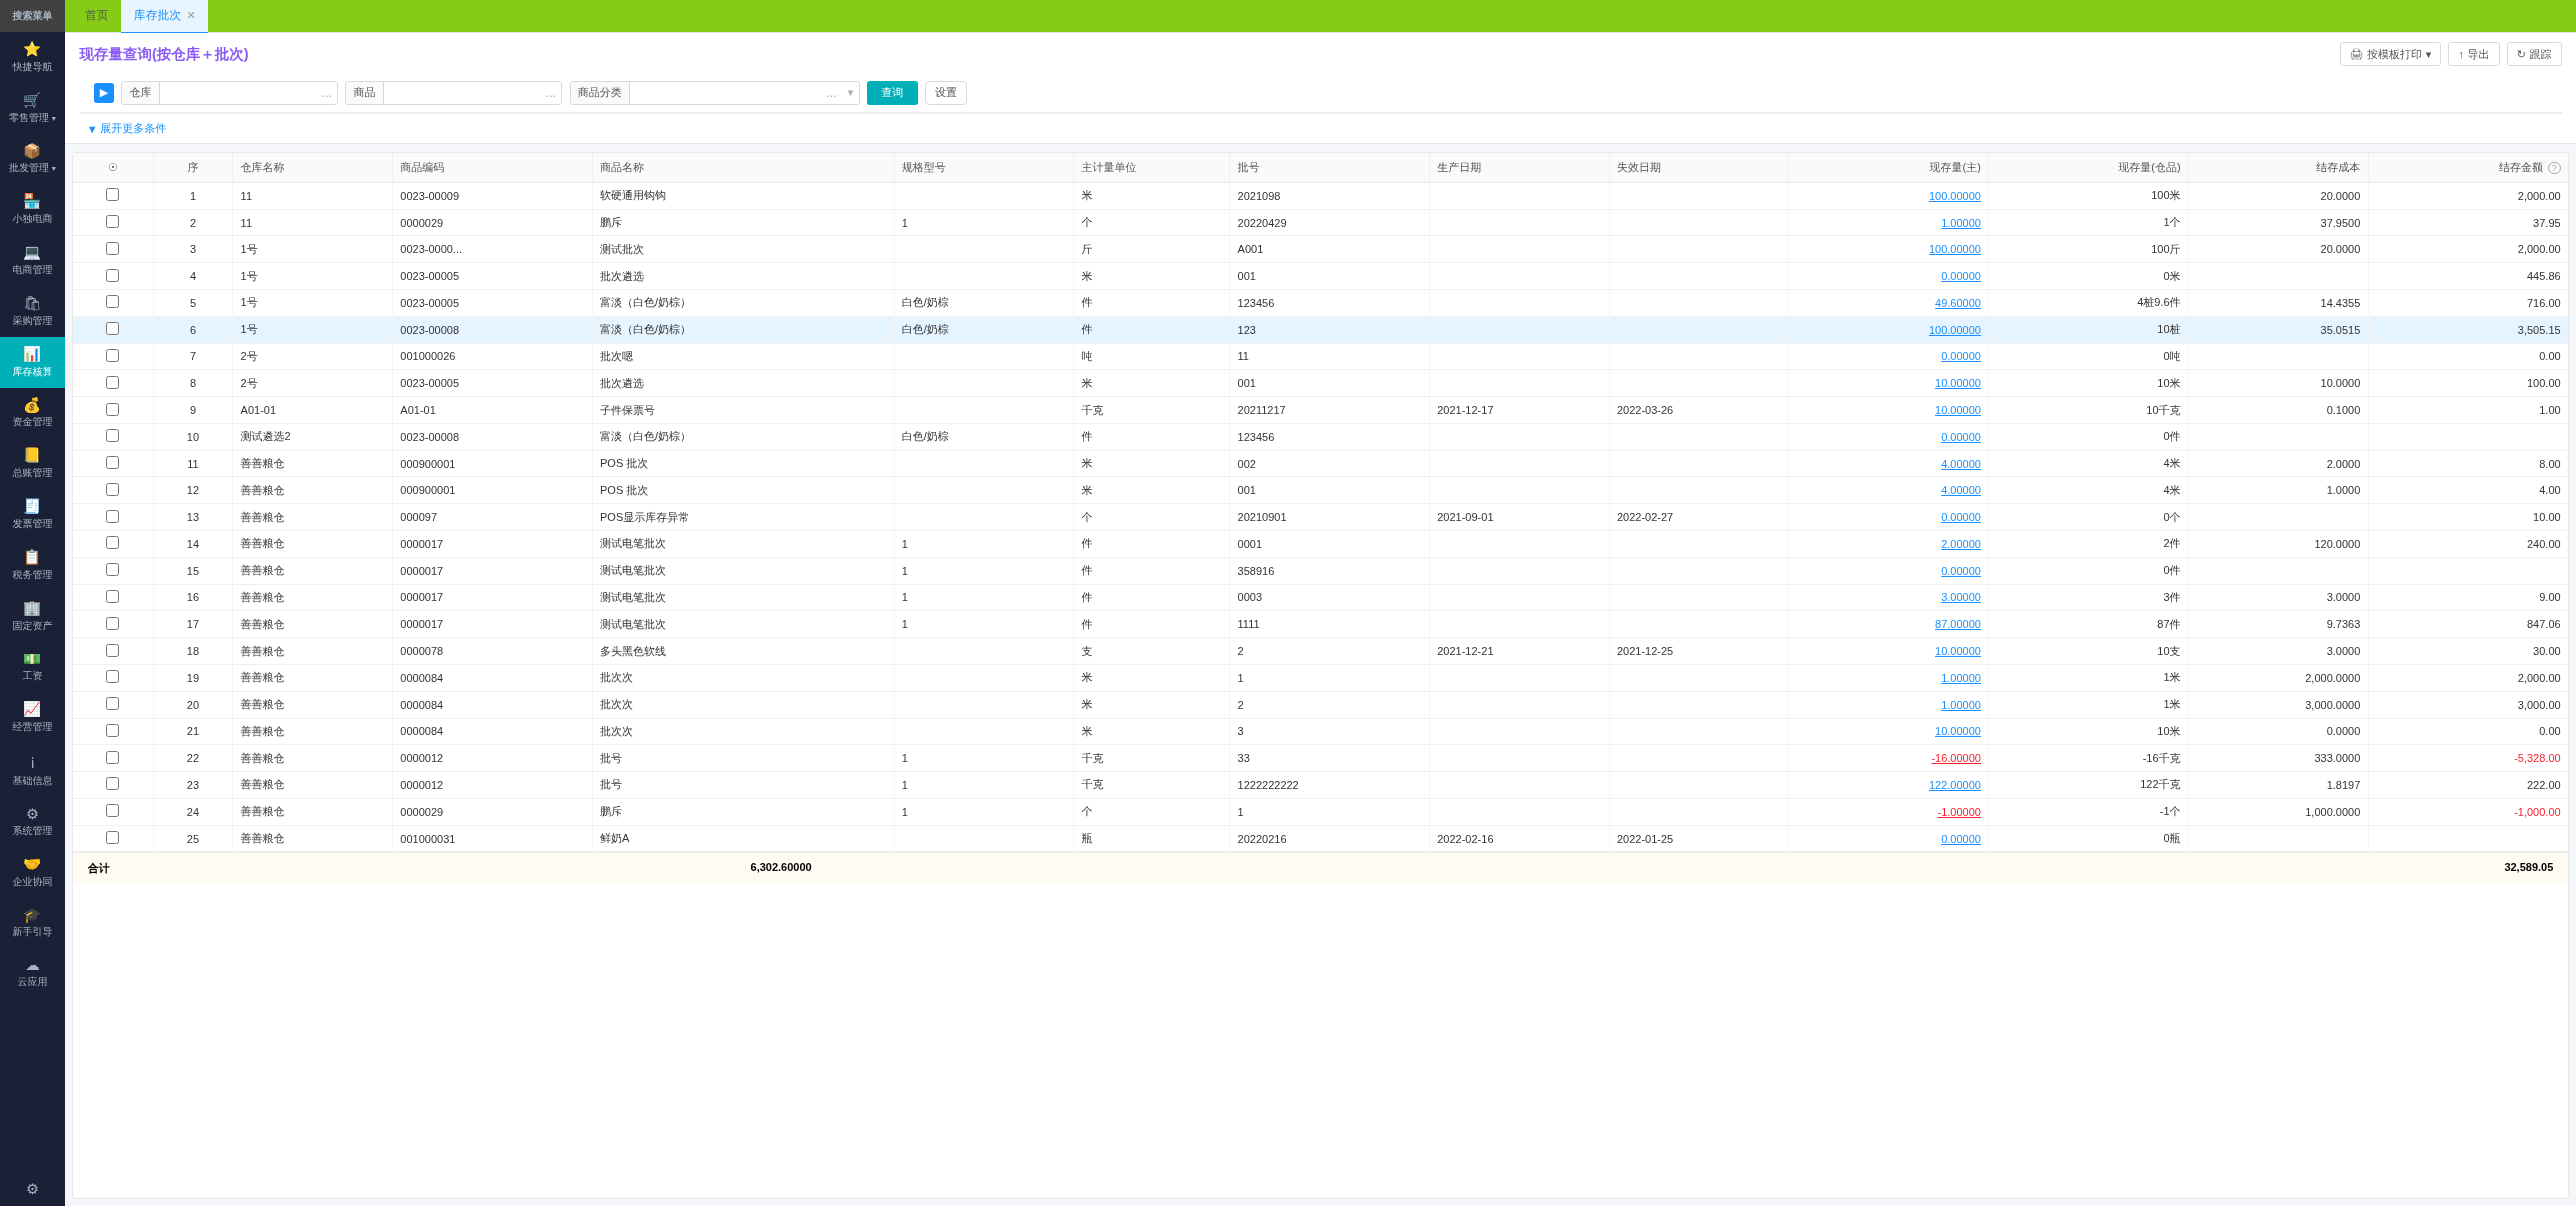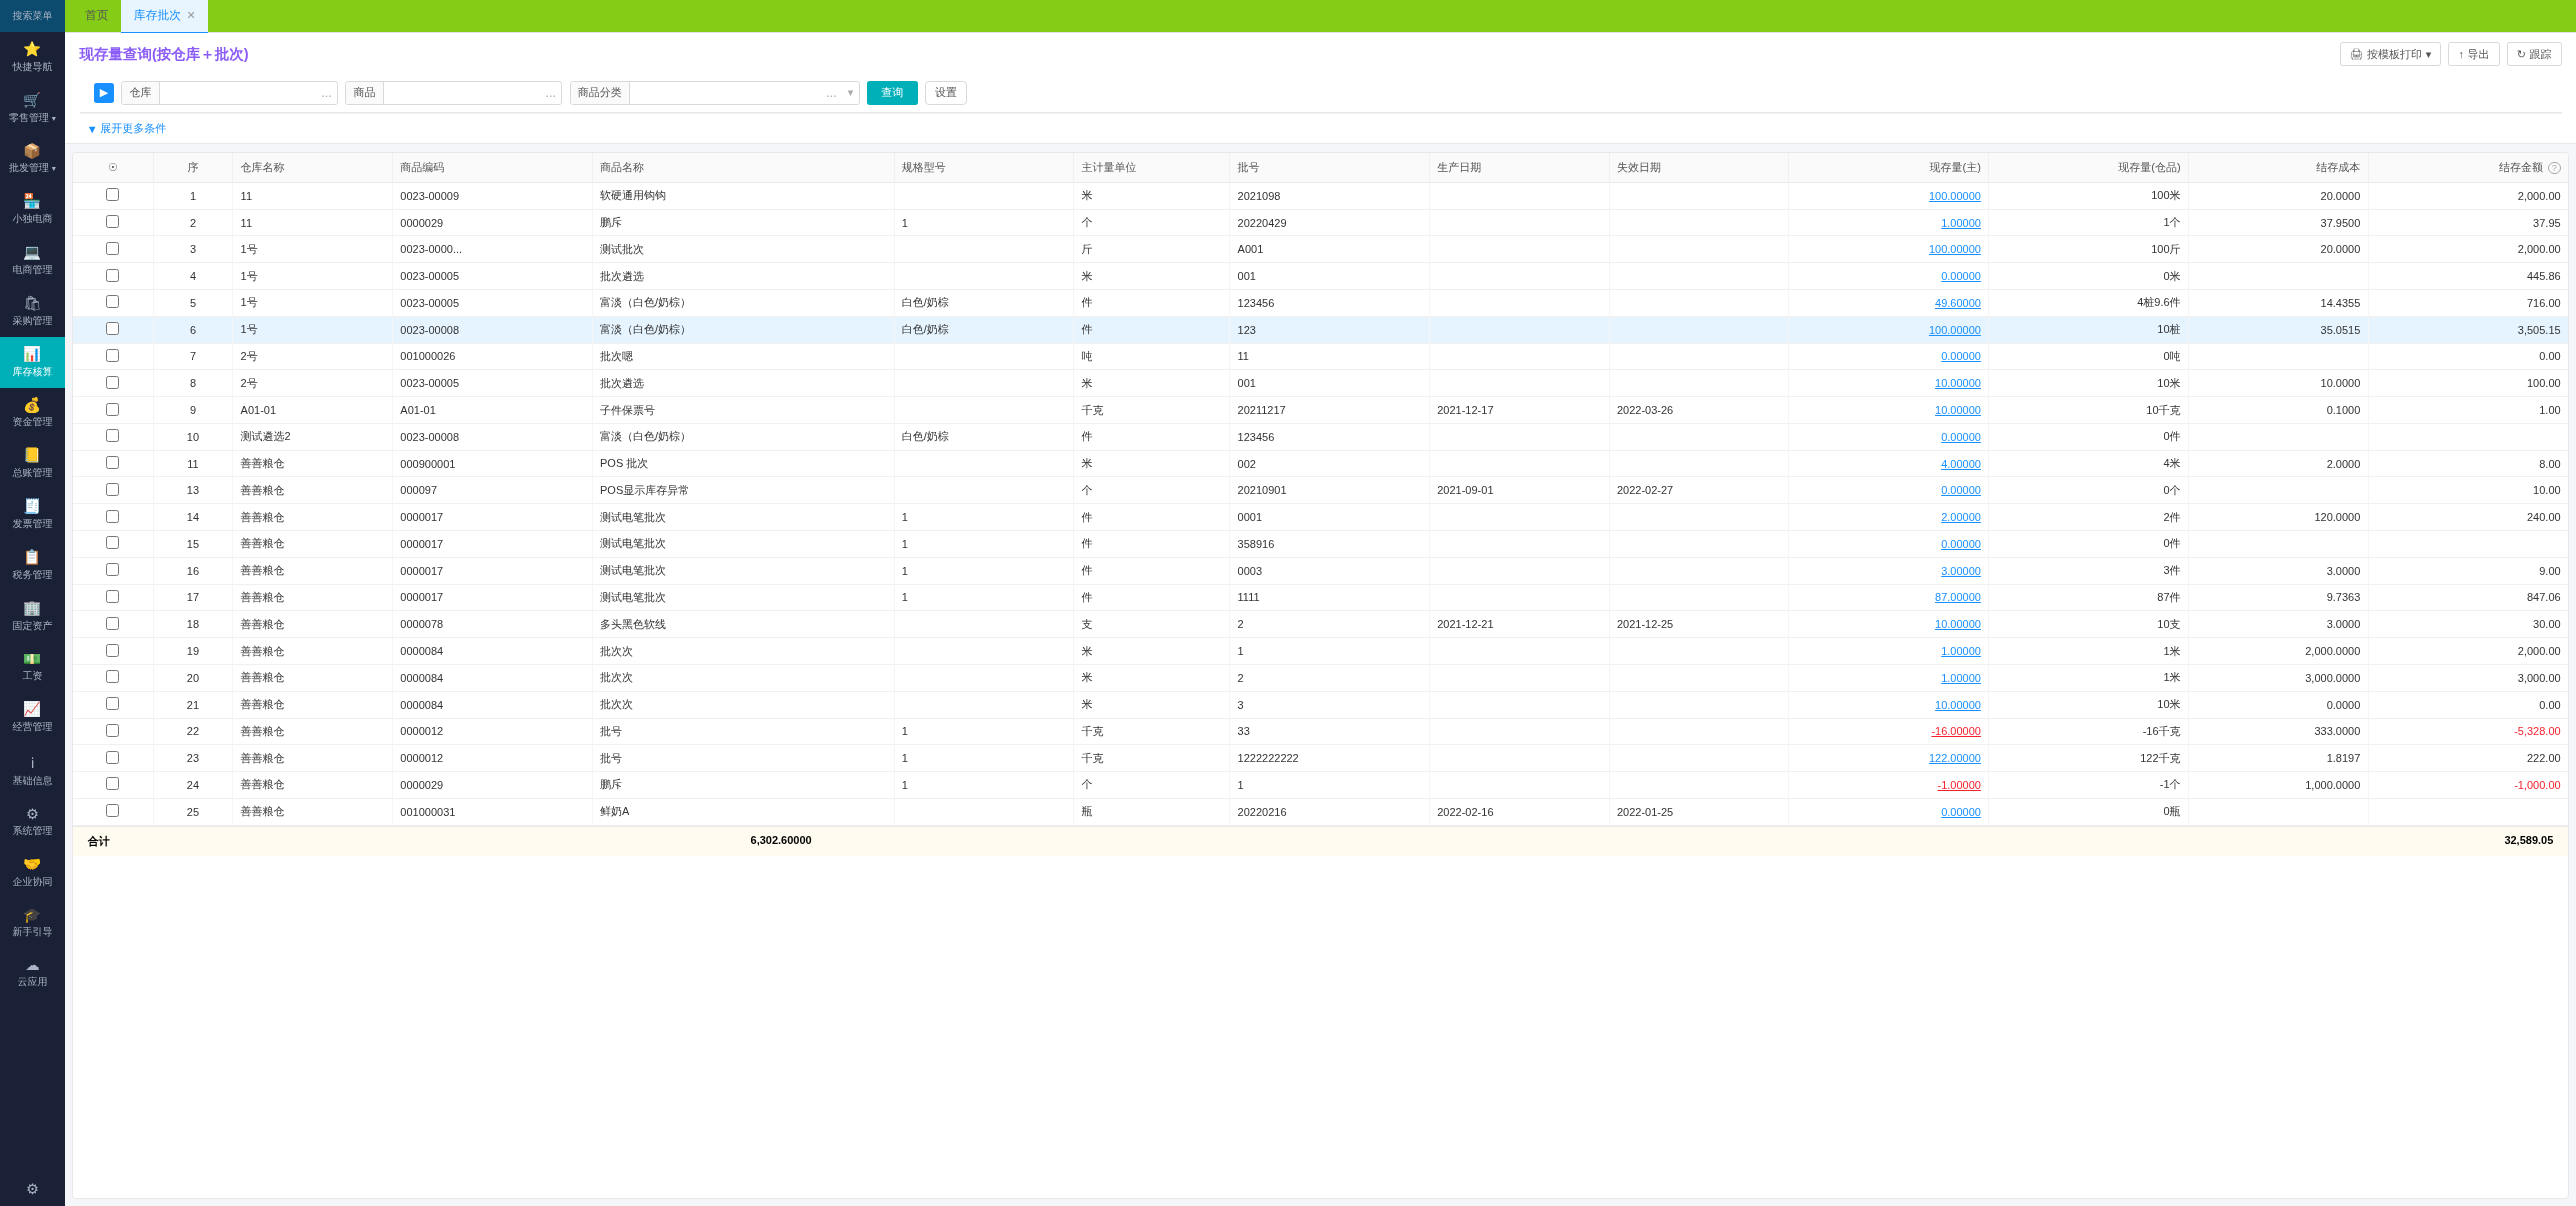--- a/index.html
+++ b/index.html
@@ -12,26 +12,27 @@
       color: #aab3c5;
       display: flex;
       flex-direction: column;
       align-items: center;
       padding-top: 0;
       flex-shrink: 0;
       overflow-y: auto;
     }
     .sidebar-search {
       width: 100%;
-      background: #0c4a6e;
+      background: #404040;
       color: #aab3c5;
       text-align: center;
       padding: 9px 3.6px;
       font-size: 10px;
       cursor: pointer;
+      font-weight: bold;
     }
     .sidebar-item {
       width: 100%;
       text-align: center;
       padding: 9px 3.6px;
       font-size: 10px;
       cursor: pointer;
       color: #aab3c5;
       transition: background 0.2s;
     }
@@ -687,20 +688,36 @@
       <td>002</td>
       <td></td>
       <td></td>
       <td class="text-right"><span class="link-blue">4.00000</span></td>
       <td class="text-right">4米</td>
       <td class="text-right">2.0000</td>
       <td class="text-right">8.00</td>
     </tr>
             <tr>
       <td class="text-center"><input type="checkbox" style="cursor: pointer;"></td>
+      <td class="text-center">12</td>
+      <td>善善粮仓</td>
+      <td>000900001</td>
+      <td>POS 批次</td>
+      <td></td>
+      <td>米</td>
+      <td>001</td>
+      <td></td>
+      <td></td>
+      <td class="text-right"><span class="link-blue">4.00000</span></td>
+      <td class="text-right">4米</td>
+      <td class="text-right">1.0000</td>
+      <td class="text-right">4.00</td>
+    </tr>
+            <tr>
+      <td class="text-center"><input type="checkbox" style="cursor: pointer;"></td>
       <td class="text-center">13</td>
       <td>善善粮仓</td>
       <td>000097</td>
       <td>POS显示库存异常</td>
       <td></td>
       <td>个</td>
       <td>20210901</td>
       <td>2021-09-01</td>
       <td>2022-02-27</td>
       <td class="text-right"><span class="link-blue">0.00000</span></td>

